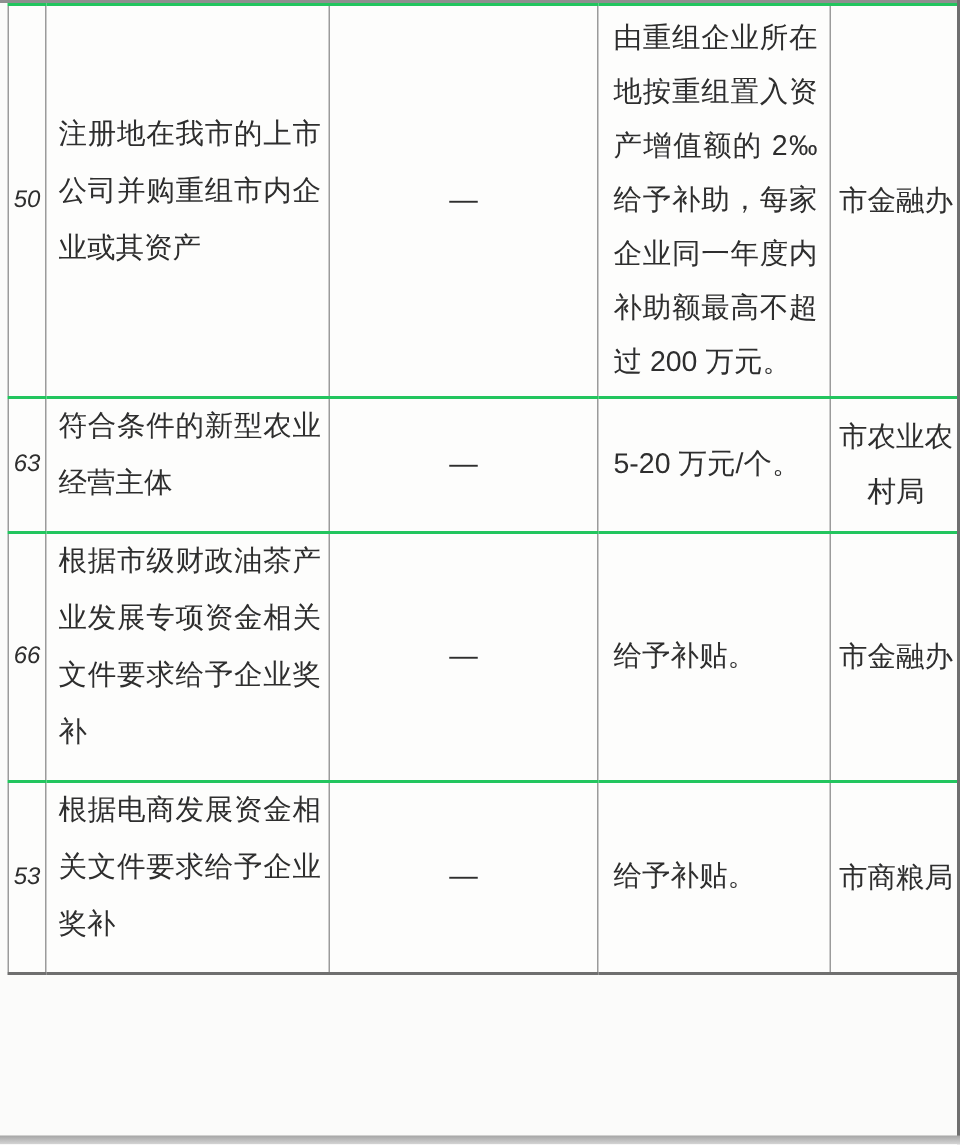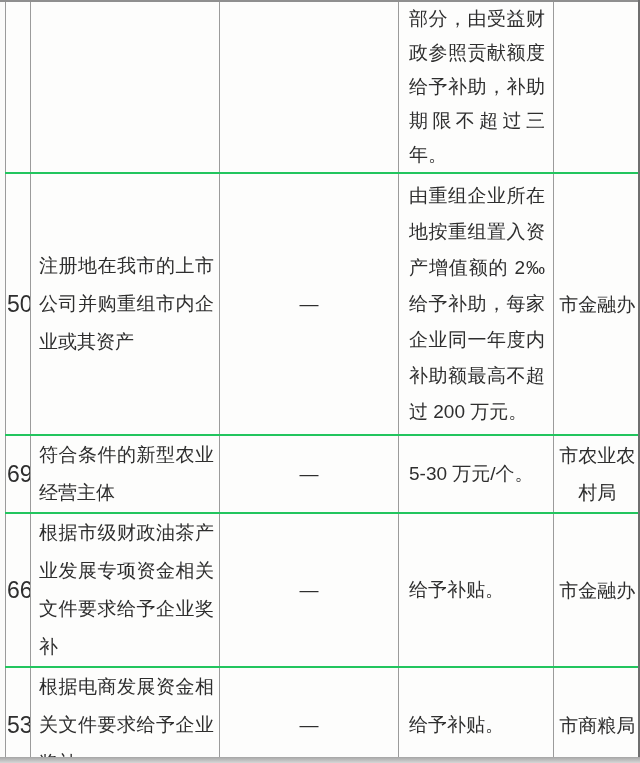--- a/index.html
+++ b/index.html
@@ -64,27 +64,28 @@
   tr.r-last td { border-bottom: 2px solid #6f6f6f; }
   
   tr.r0 { height: 156px; }
   tr.r1 { height: 262px; }
   tr.r2 { height: 76px; }
   tr.r3 { height: 146px; }
   tr.r4 { height: 105px; }
 
   td.c-num {
     text-align: center;
-    font-size: 23px;
+    font-size: 16px;
+    font-style: italic;
   }
   td.c-target {
     text-align: justify;
     text-align-last: left;
     word-break: break-all;
-    padding: 0 5px 0 8px;
+    padding: 0 5px 12px 8px;
     line-height: 38px;
   }
   td.c-cond {
     text-align: center;
   }
   td.c-subsidy {
     text-align: justify;
     text-align-last: left;
     word-break: break-all;
     padding: 0 8px 0 10px;
@@ -105,39 +106,32 @@
 
   <table class="policy">
     <colgroup>
       <col class="c1">
         <col class="c2">
         <col class="c3">
         <col class="c4">
         <col class="c5">
     </colgroup>
     <tbody>
-      <tr class="r0">
-        <td class="c-num"></td>
-        <td class="c-target"></td>
-        <td class="c-cond"></td>
-        <td class="c-subsidy">部分，由受益财政参照贡献额度给予补助，补助期限不超过三年。</td>
-        <td class="c-dept"></td>
-      </tr>
       <tr class="r1">
         <td class="c-num">50</td>
         <td class="c-target">注册地在我市的上市公司并购重组市内企业或其资产</td>
         <td class="c-cond">—</td>
         <td class="c-subsidy">由重组企业所在地按重组置入资产增值额的 2‰ 给予补助，每家企业同一年度内补助额最高不超过 200 万元。</td>
         <td class="c-dept">市金融办</td>
       </tr>
       <tr class="r2">
-        <td class="c-num">69</td>
+        <td class="c-num">63</td>
         <td class="c-target">符合条件的新型农业经营主体</td>
         <td class="c-cond">—</td>
-        <td class="c-subsidy">5-30 万元/个。</td>
+        <td class="c-subsidy">5-20 万元/个。</td>
         <td class="c-dept">市农业农村局</td>
       </tr>
       <tr class="r3">
         <td class="c-num">66</td>
         <td class="c-target">根据市级财政油茶产业发展专项资金相关文件要求给予企业奖补</td>
         <td class="c-cond">—</td>
         <td class="c-subsidy">给予补贴。</td>
         <td class="c-dept">市金融办</td>
       </tr>
       <tr class="r4 r-last">

